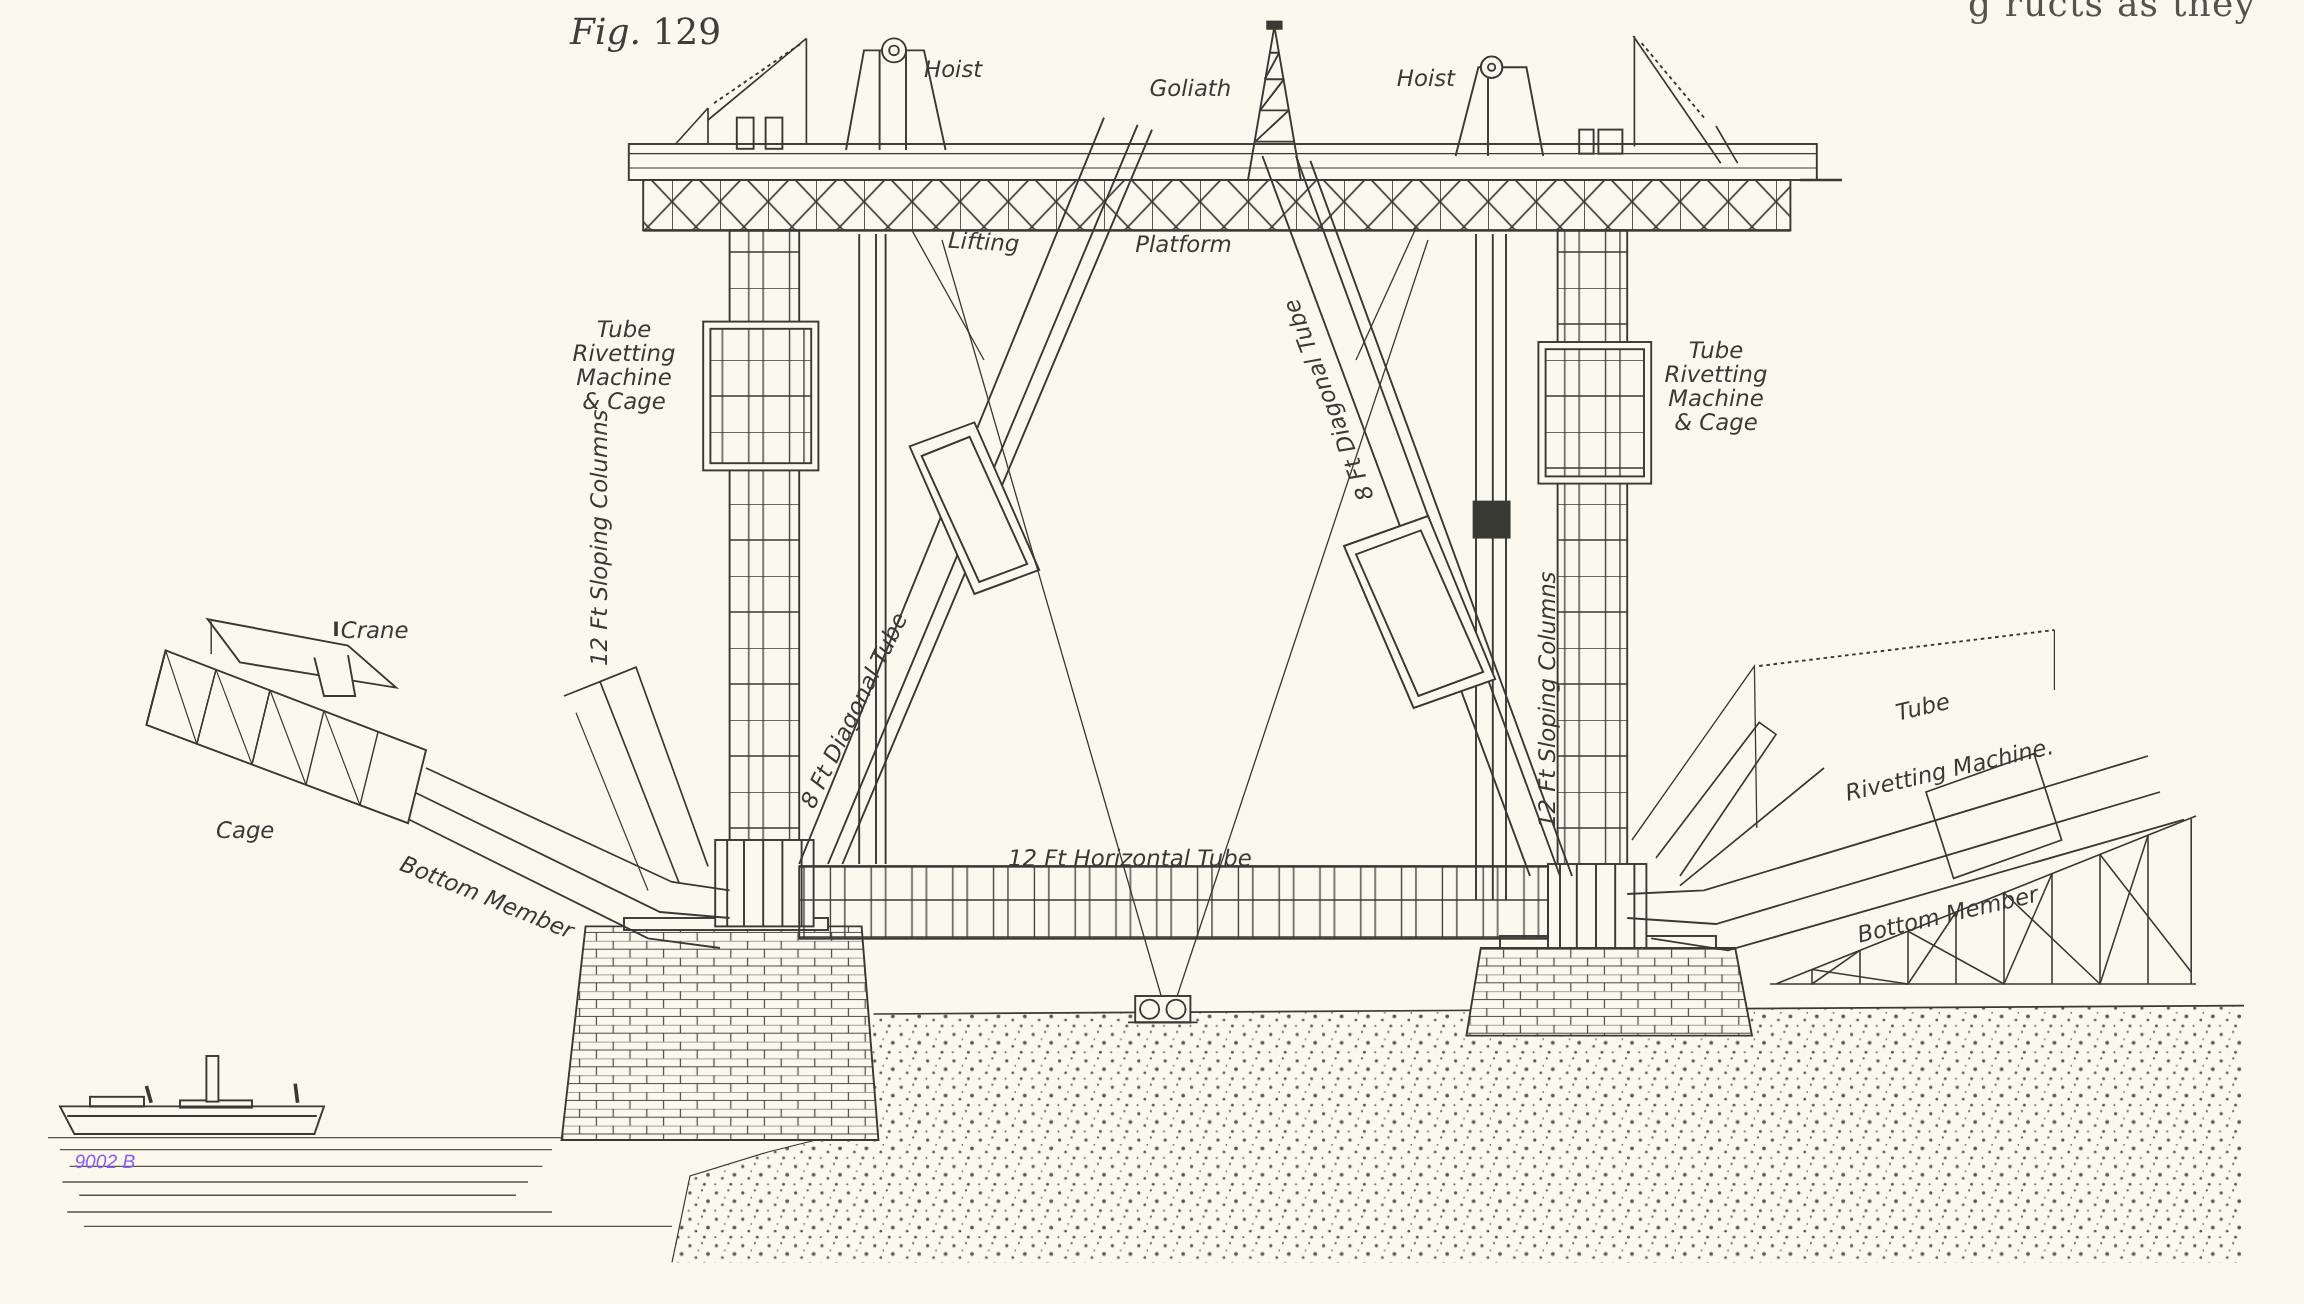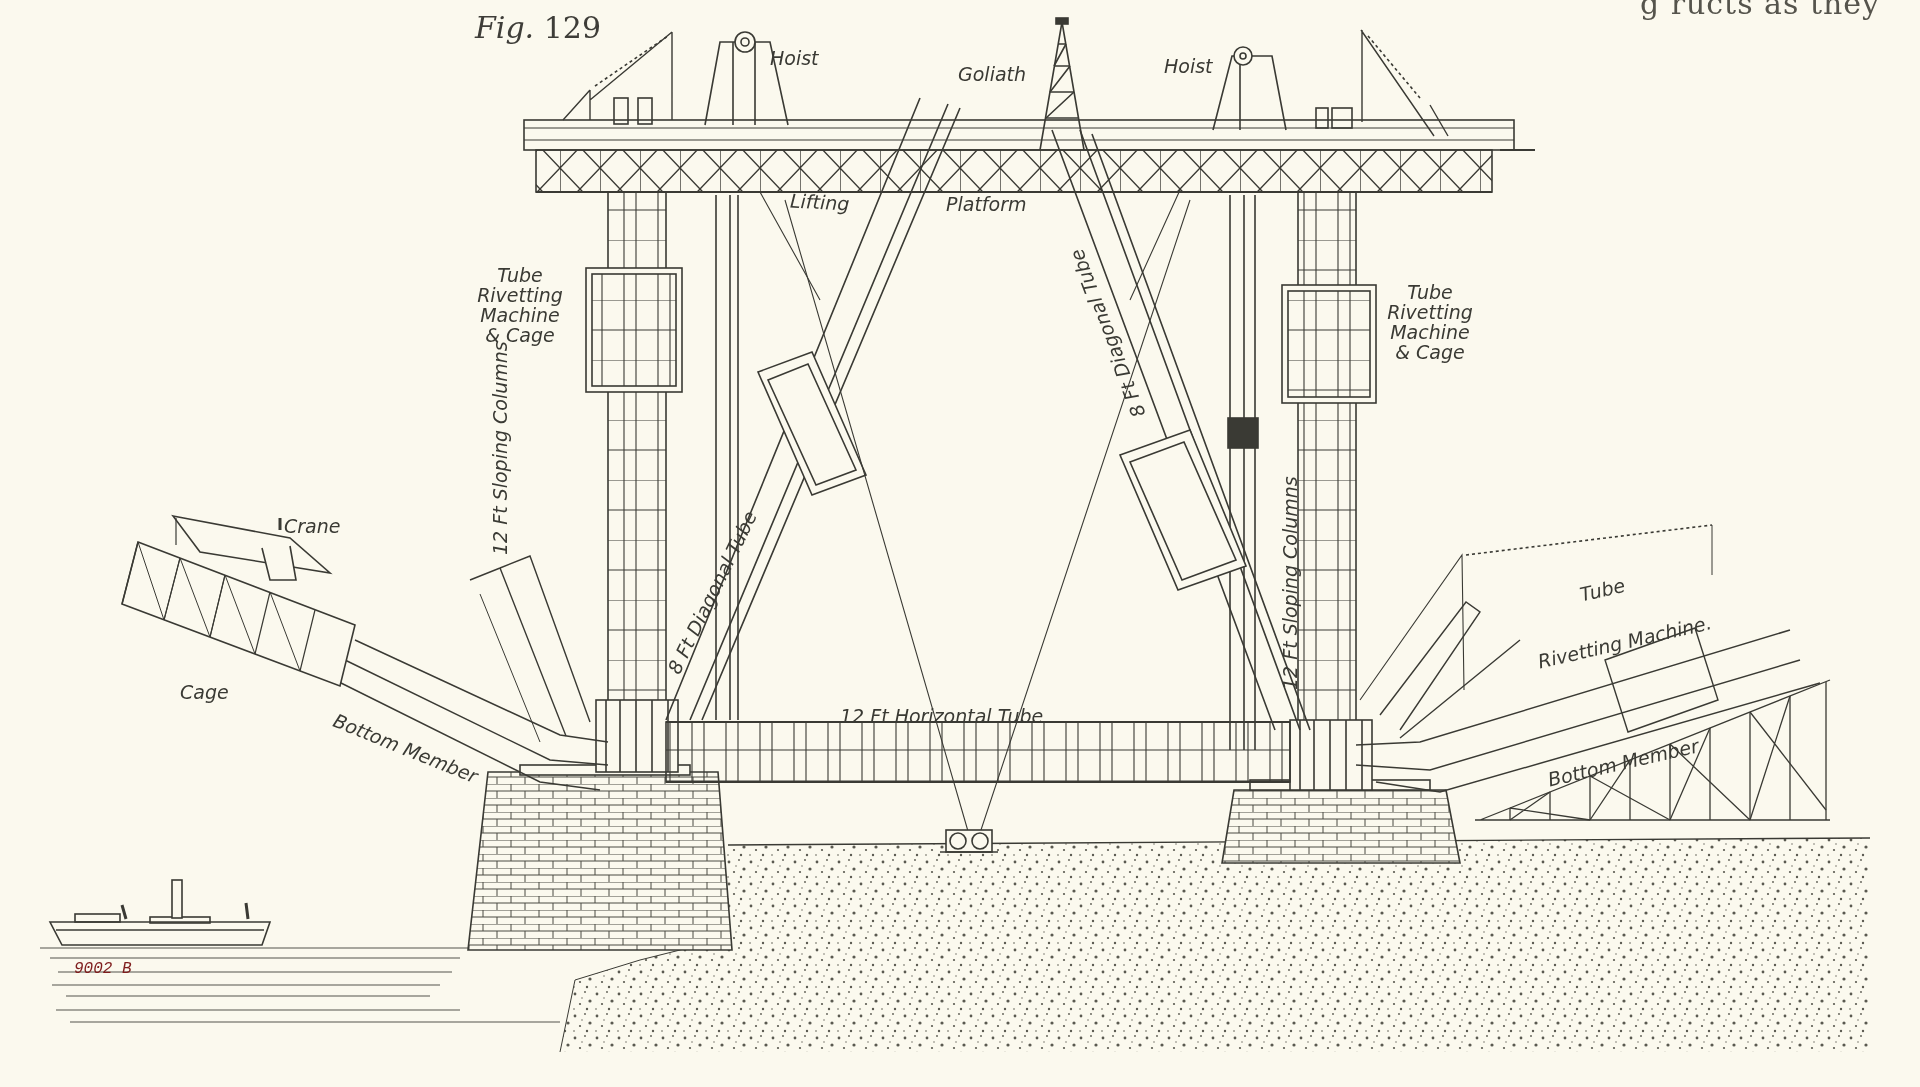--- a/index.html
+++ b/index.html
@@ -22,23 +22,23 @@
       position: absolute; left: 475px; top: 10px;
       font-family: "DejaVu Serif", serif; font-size: 30px; color: #3e3d38;
     }
     .fig i { }
     .runhead {
       position: absolute; right: 40px; top: -14px;
       font-family: "DejaVu Serif", serif; font-size: 30px; color: #55544c;
       letter-spacing: 1px;
     }
     .plate {
-      position: absolute; left: 74px; top: 960px;
-      font-family: Liberation Mono, monospace; font-style: italic;
-      font-size: 16px; color: #7f1d1d;
+      position: absolute; left: 62px; top: 960px;
+      font-family: Liberation Sans, sans-serif; font-style: italic;
+      font-size: 16px; color: #8b5cf6;
     }
   </style>
 </head>
 <body>
 
 <div id="stage">
 
   <div class="fig">
     <i>Fig.</i>
     <span>129</span>

